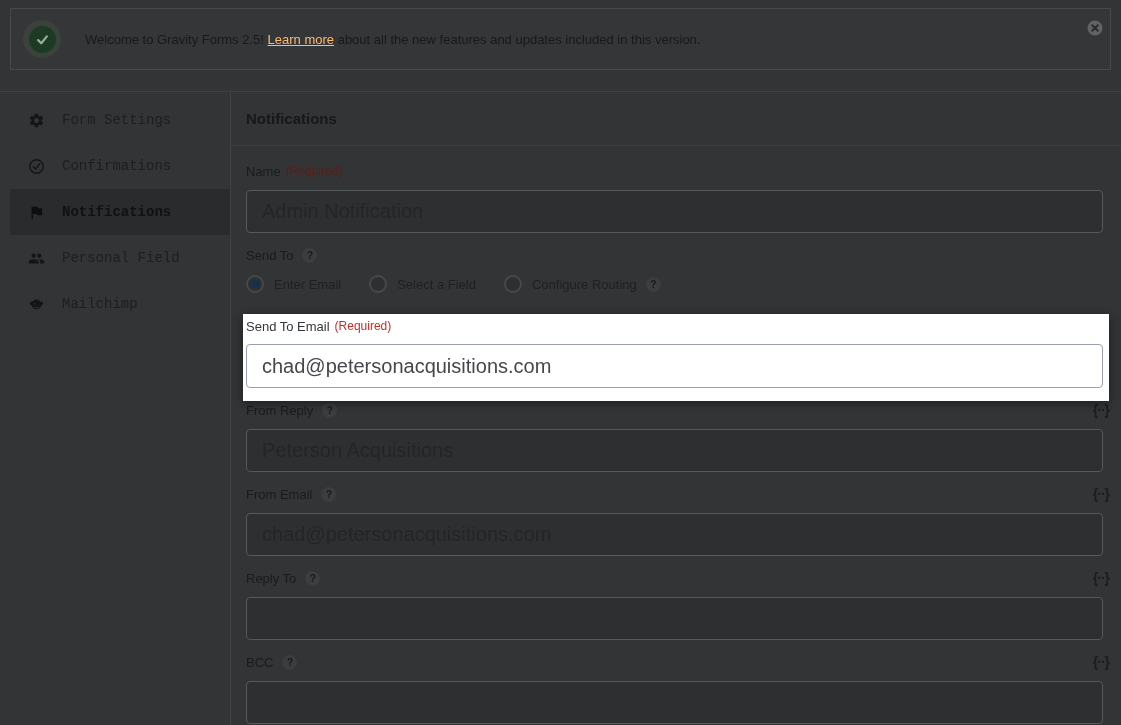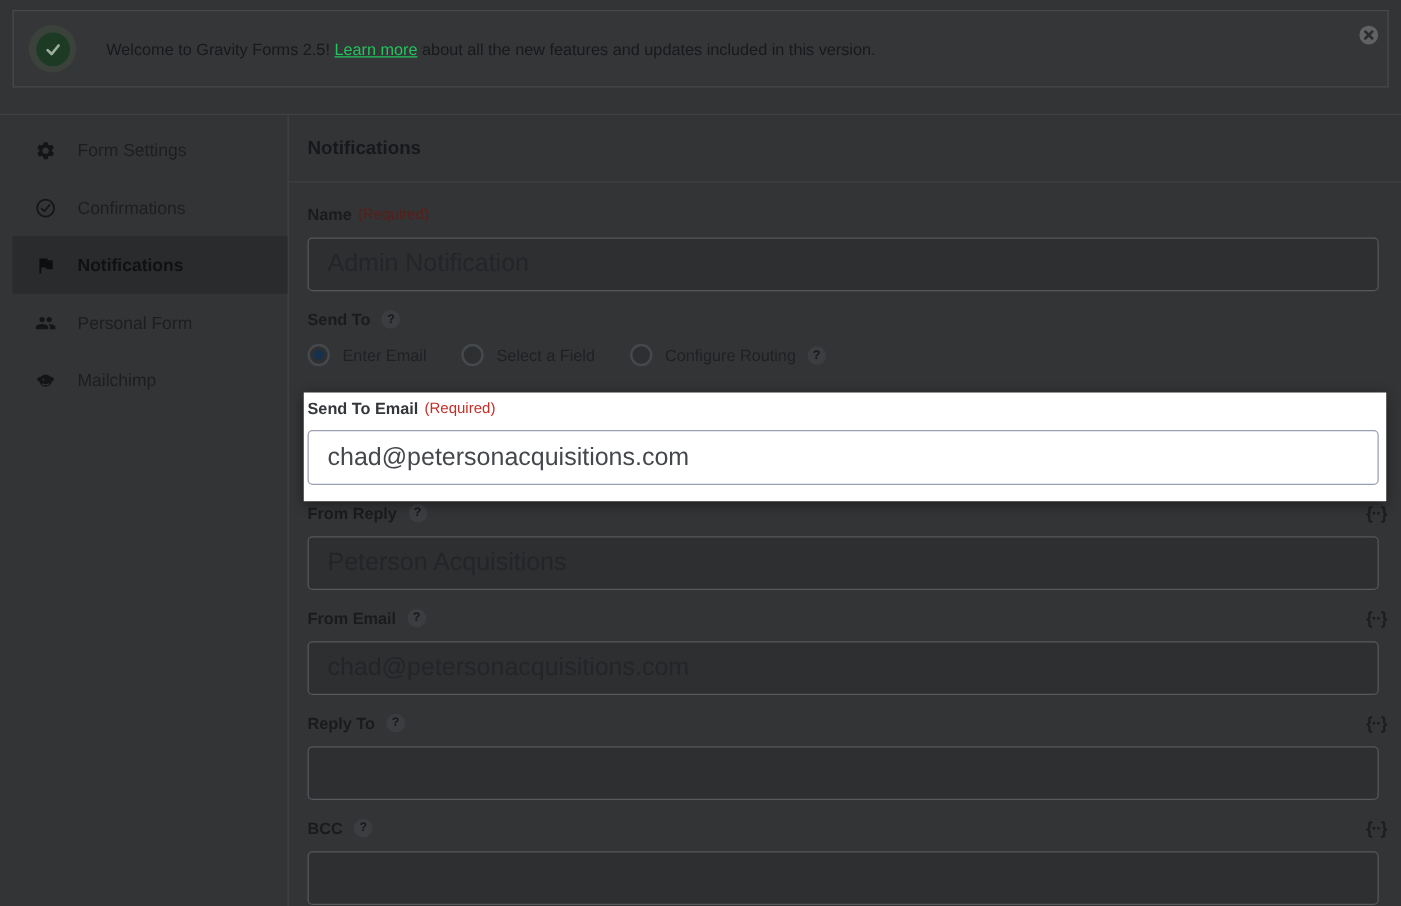--- a/index.html
+++ b/index.html
@@ -19,59 +19,59 @@
     width: 38px; height: 38px; border-radius: 50%;
     background: #3a423b; display: flex; align-items: center; justify-content: center;
     flex: 0 0 auto;
   }
   .banner-badge-inner {
     width: 27px; height: 27px; border-radius: 50%;
     background: #1d3a24; display: flex; align-items: center; justify-content: center;
   }
   .banner-text { margin-left: 24px; font-size: 13px; color: #17191c; }
   .banner-text a {
-    color: #22c55e; text-decoration: underline; cursor: pointer;
+    color: #fdba74; text-decoration: underline; cursor: pointer;
   }
   .banner-close {
     position: absolute; top: 11px; right: 7px; width: 16px; height: 16px;
     background: none; border: none; cursor: pointer; padding: 0; line-height: 0;
   }
 
   
   .settings {
     position: absolute; left: 0; top: 91px; width: 1121px; height: 634px;
     border-top: 1px solid #404143; display: flex;
   }
   .sidebar {
     width: 231px; flex: 0 0 auto; border-right: 1px solid #414245;
     padding-top: 5px;
   }
   .nav-item {
     height: 46px; display: flex; align-items: center;
     padding-left: 28px; cursor: pointer;
   }
   .nav-item .nav-icon { width: 17px; height: 17px; flex: 0 0 auto; margin-right: 17px; }
-  .nav-item .nav-label { font-size: 14px; color: #1c1e20; }
+  .nav-item .nav-label { font-size: 14px; color: #1c1e20; font-family: Liberation Mono, monospace; }
   .nav-item.active { background: #2a2b2d; margin-left: 10px; padding-left: 18px; }
   .nav-item.active .nav-label { color: #0f1113; font-weight: 700; }
 
   .content { flex: 1 1 auto; }
   .content-header {
     height: 54px; border-bottom: 1px solid #3f4042;
     display: flex; align-items: center; padding-left: 15px;
   }
   .content-header h2 { font-size: 15px; font-weight: 700; color: #17181b; }
   .content-body { padding: 17px 18px 0 15px; }
 
   
   .field { margin-bottom: 14px; }
   .label-row {
     display: flex; align-items: center; height: 16px; margin-bottom: 11px;
   }
-  .field-label { font-size: 13px; font-weight: 700; color: #191b1d; }
+  .field-label { font-size: 13px; font-weight: 400; color: #191b1d; }
   .required { font-size: 12px; color: #5b1d18; margin-left: 5px; font-weight: 400; }
   .help-icon {
     width: 15px; height: 15px; margin-left: 9px; border-radius: 50%;
     background: #3b3d40; color: #17191b; font-size: 10px; font-weight: 700;
     display: inline-flex; align-items: center; justify-content: center;
     cursor: pointer;
   }
   .merge-icon {
     margin-left: auto; font-size: 14px; font-weight: 700; color: #1b1d1f;
     letter-spacing: -1px; cursor: pointer; user-select: none;
@@ -161,21 +161,21 @@
           </svg>
       </span>
       <span class="nav-label">Notifications</span>
     </div>
     <div class="nav-item">
       <span class="nav-icon">
         <svg viewBox="0 0 24 24" width="17" height="17" fill="#141517">
             <path d="M16 11c1.66 0 2.99-1.34 2.99-3S17.66 5 16 5s-3 1.34-3 3 1.34 3 3 3zm-8 0c1.66 0 2.99-1.34 2.99-3S9.66 5 8 5 5 6.34 5 8s1.34 3 3 3zm0 2c-2.33 0-7 1.17-7 3.5V19h14v-2.5c0-2.33-4.67-3.5-7-3.5zm8 0c-.29 0-.62.02-.97.05 1.16.84 1.97 1.97 1.97 3.45V19h6v-2.5c0-2.33-4.67-3.5-7-3.5z"></path>
           </svg>
       </span>
-      <span class="nav-label">Personal Form</span>
+      <span class="nav-label">Personal Field</span>
     </div>
     <div class="nav-item">
       <span class="nav-icon">
         <svg viewBox="0 0 24 24" width="17" height="17" fill="#141517">
             <circle cx="5.2" cy="10.5" r="2.6"></circle>
             <circle cx="18.8" cy="10.5" r="2.6"></circle>
             <circle cx="12" cy="12" r="7"></circle>
             <circle cx="9.5" cy="11" r="1" fill="#333436"></circle>
             <path d="M8 15.5c2 1.6 6 1.6 8 0" stroke="#333436" stroke-width="1.2" fill="none"></path>
           </svg>

